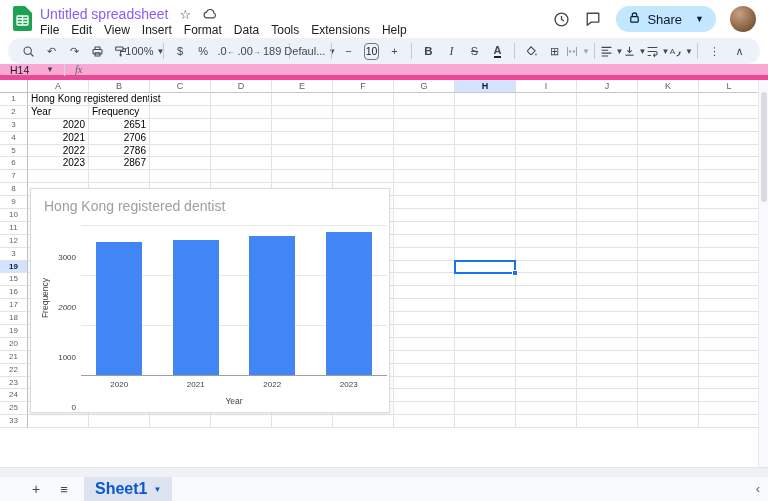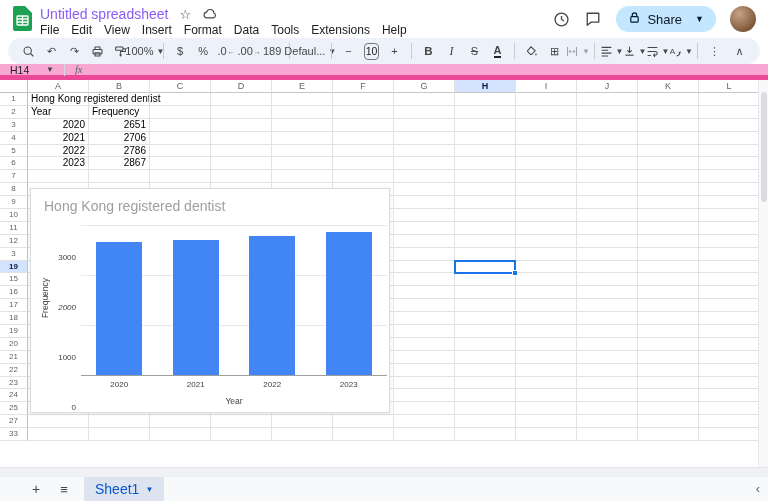--- a/index.html
+++ b/index.html
@@ -74,21 +74,21 @@
 
   
   .vscroll { position: absolute; right: 0; top: 80px; width: 10px; height: 387px; background: #f8f9fa; border-left: 1px solid #e8eaed; }
   .vthumb { position: absolute; left: 2px; top: 12px; width: 6px; height: 110px; background: #dadce0; border-radius: 3px; }
   .hstrip { position: absolute; left: 0; right: 0; top: 467px; height: 10px; background: #eff1f4; border-top: 1px solid #e3e5e8; }
   .bottombar { position: absolute; left: 0; right: 0; top: 477px; height: 24px; background: #f8f9fa; display: flex; align-items: center; }
   .bb-icon { color: #444746; font-size: 14px; width: 24px; text-align: center; }
   .bb-plus { margin-left: 24px; }
   .bb-all { margin-left: 4px; margin-right: 8px; font-size: 13px; }
   .sheet-tab { height: 24px; background: #dde3ef; display: flex; align-items: center; padding: 0 11px; gap: 6px; }
-  .sheet-tab-label { font-size: 14px; font-weight: normal; color: #0b57d0; }
+  .sheet-tab-label { font-size: 16px; font-weight: bold; color: #0b57d0; }
   .sheet-tab .caret { font-size: 8px; color: #0b57d0; }
   .collapse { position: absolute; right: 8px; top: 481px; font-size: 13px; color: #5f6368; }
 </style>
 </head>
 <body>
 
 <div class="app">
 
   <div class="header">
     <div class="logo">
@@ -673,35 +673,20 @@
           <div class="cell left"></div>
           <div class="cell left"></div>
           <div class="cell left"></div>
           <div class="cell left"></div>
           <div class="cell left"></div>
           <div class="cell left"></div>
           <div class="cell left"></div>
         </div>
         <div class="grow">
           <div class="row-h">25</div>
-          <div class="cell left"></div>
-          <div class="cell left"></div>
-          <div class="cell left"></div>
-          <div class="cell left"></div>
-          <div class="cell left"></div>
-          <div class="cell left"></div>
-          <div class="cell left"></div>
-          <div class="cell left"></div>
-          <div class="cell left"></div>
-          <div class="cell left"></div>
-          <div class="cell left"></div>
-          <div class="cell left"></div>
-        </div>
-        <div class="grow">
-          <div class="row-h">27</div>
           <div class="cell left"></div>
           <div class="cell left"></div>
           <div class="cell left"></div>
           <div class="cell left"></div>
           <div class="cell left"></div>
           <div class="cell left"></div>
           <div class="cell left"></div>
           <div class="cell left"></div>
           <div class="cell left"></div>
           <div class="cell left"></div>

